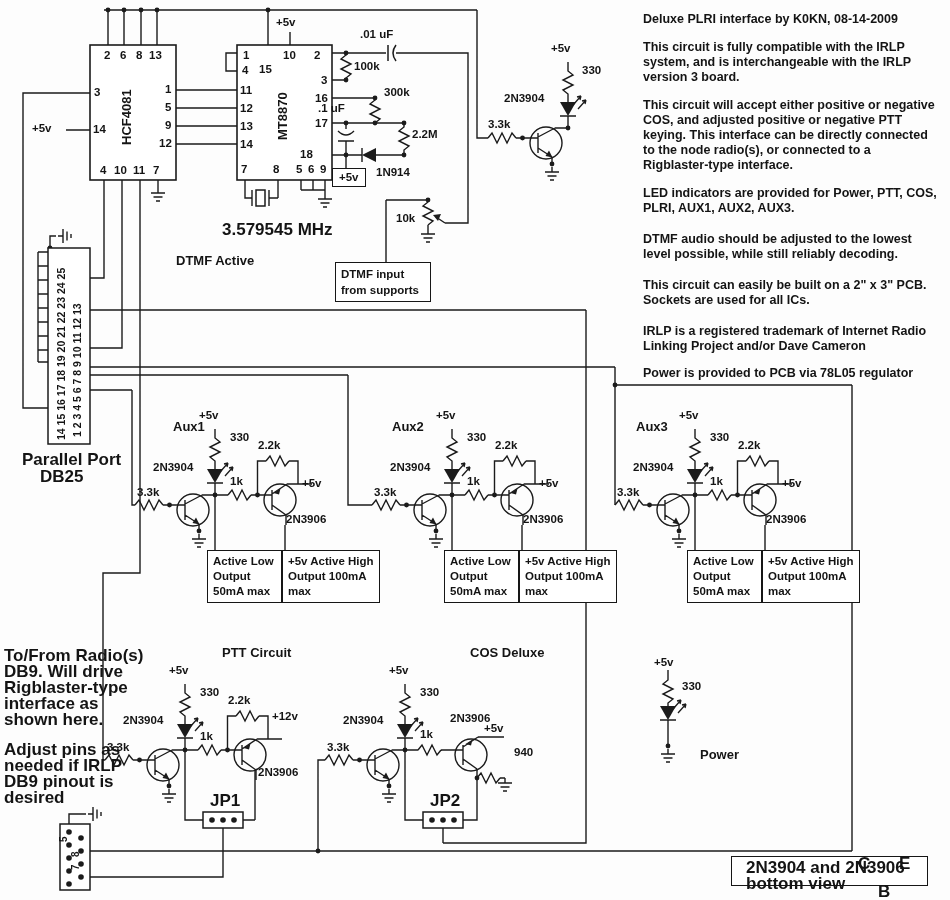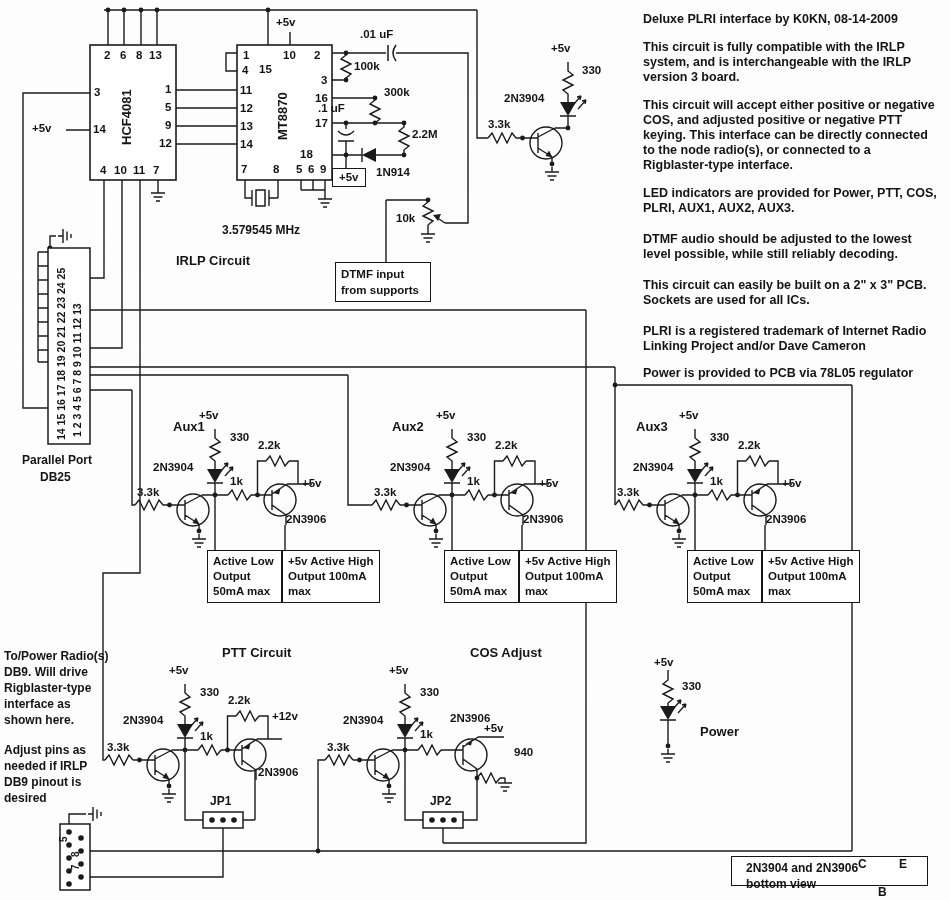--- a/index.html
+++ b/index.html
@@ -1,20 +1,20 @@
 <!DOCTYPE html>
 <html><head>
 <meta charset="utf-8">
 <style>
   html,body{margin:0;padding:0}
   body{width:950px;height:900px;position:relative;background:#fdfdfd;font-family:"Liberation Sans",sans-serif;color:#111;overflow:hidden}
   svg{position:absolute;left:0;top:0}
   .L{position:absolute;font-weight:bold;font-size:11.5px;line-height:13px;white-space:pre-line;color:#141414}
   .t13{font-size:13px;line-height:14px}
-  .t12{font-size:12px;line-height:16px}
+  .t12{font-size:17px;line-height:16px}
   .sm{font-size:10px;line-height:10px}
   .rot{transform-origin:0 0;transform:rotate(-90deg);white-space:nowrap}
   .box{position:absolute;border:1.5px solid #161616;background:#fff;font-weight:bold;font-size:11.5px;line-height:15px;padding:3px 5px;white-space:pre-line;color:#141414}
   .note{position:absolute;left:643px;width:300px;font-weight:bold;font-size:12.5px;line-height:15px;white-space:pre-line;color:#141414}
 </style>
 </head>
 <body>
 
 <svg width="950" height="900" viewBox="0 0 950 900">
   <defs>
@@ -197,25 +197,25 @@
 COS, and adjusted positive or negative PTT
 keying. This interface can be directly connected
 to the node radio(s), or connected to a
 Rigblaster-type interface.</div>
 <div class="note" style="top:186px">LED indicators are provided for Power, PTT, COS,
 PLRI, AUX1, AUX2, AUX3.</div>
 <div class="note" style="top:232px">DTMF audio should be adjusted to the lowest
 level possible, while still reliably decoding.</div>
 <div class="note" style="top:278px">This circuit can easily be built on a 2" x 3" PCB.
 Sockets are used for all ICs.</div>
-<div class="note" style="top:324px">PLRI is a registered trademark of Internet Radio
+<div class="note" style="top:324px">IRLP is a registered trademark of Internet Radio
 Linking Project and/or Dave Cameron</div>
 <div class="note" style="top:366px">Power is provided to PCB via 78L05 regulator</div>
 
-<div class="L t12" style="left:4px;top:648px">To/Power Radio(s)
+<div class="L t12" style="left:4px;top:648px">To/From Radio(s)
 DB9. Will drive
 Rigblaster-type
 interface as
 shown here.</div>
 <div class="L t12" style="left:4px;top:742px">Adjust pins as
 needed if IRLP
 DB9 pinout is
 desired</div>
 
 <div class="L rot t13" style="left:120px;top:145px">HCF4081</div>
@@ -258,21 +258,21 @@
 
 <div class="L" style="left:360px;top:28px">.01 uF</div>
 <div class="L" style="left:354px;top:60px">100k</div>
 <div class="L" style="left:384px;top:86px">300k</div>
 <div class="L" style="left:318px;top:102px">.1 uF</div>
 <div class="L" style="left:412px;top:128px">2.2M</div>
 <div class="L" style="left:376px;top:166px">1N914</div>
 <div class="box" style="left:332px;top:168px;padding:1px 6px">+5v</div>
 <div class="L" style="left:396px;top:212px">10k</div>
 <div class="L t12" style="left:222px;top:222px">3.579545 MHz</div>
-<div class="L t13" style="left:176px;top:254px">IRLP Circuit</div>
+<div class="L t13" style="left:176px;top:254px">DTMF Active</div>
 <div class="box t12" style="left:335px;top:262px;width:84px;line-height:16px">DTMF input
 from supports</div>
 
 <div class="L" style="left:488px;top:118px">3.3k</div>
 <div class="L" style="left:504px;top:92px">2N3904</div>
 <div class="L" style="left:551px;top:42px">+5v</div>
 <div class="L" style="left:582px;top:64px">330</div>
 
 <div class="L rot" style="left:55px;top:440px;font-size:10.5px">14 15 16 17 18 19 20 21 22 23 24 25</div>
 <div class="L rot" style="left:71px;top:437px;font-size:10.5px">1 2 3 4 5 6 7 8 9 10 11 12 13</div>
@@ -332,34 +332,34 @@
 <div class="L" style="left:107px;top:741px">3.3k</div>
 <div class="L" style="left:123px;top:714px">2N3904</div>
 <div class="L" style="left:169px;top:664px">+5v</div>
 <div class="L" style="left:200px;top:686px">330</div>
 <div class="L" style="left:200px;top:730px">1k</div>
 <div class="L" style="left:228px;top:694px">2.2k</div>
 <div class="L" style="left:272px;top:710px">+12v</div>
 <div class="L" style="left:258px;top:766px">2N3906</div>
 <div class="L t12" style="left:210px;top:793px">JP1</div>
 
-<div class="L t13" style="left:470px;top:646px">COS Adjust</div>
+<div class="L t13" style="left:470px;top:646px">COS Deluxe</div>
 <div class="L" style="left:327px;top:741px">3.3k</div>
 <div class="L" style="left:343px;top:714px">2N3904</div>
 <div class="L" style="left:389px;top:664px">+5v</div>
 <div class="L" style="left:420px;top:686px">330</div>
 <div class="L" style="left:420px;top:728px">1k</div>
 <div class="L" style="left:450px;top:712px">2N3906</div>
 <div class="L" style="left:484px;top:722px">+5v</div>
 <div class="L" style="left:514px;top:746px">940</div>
 <div class="L t12" style="left:430px;top:793px">JP2</div>
 
 <div class="L" style="left:654px;top:656px">+5v</div>
 <div class="L" style="left:682px;top:680px">330</div>
-<div class="L t13" style="left:700px;top:725px">Power</div>
+<div class="L t13" style="left:700px;top:748px">Power</div>
 
 <div class="L rot sm" style="left:59px;top:842px">5</div>
 <div class="L rot sm" style="left:71px;top:857px">8</div>
 <div class="L rot sm" style="left:71px;top:870px">7</div>
 
 <div class="box" style="left:731px;top:856px;width:195px;height:28px;padding:0"></div>
 <div class="L t12" style="left:746px;top:860px">2N3904 and 2N3906
 bottom view</div>
 <div class="L t12" style="left:858px;top:856px">C</div>
 <div class="L t12" style="left:899px;top:856px">E</div>

